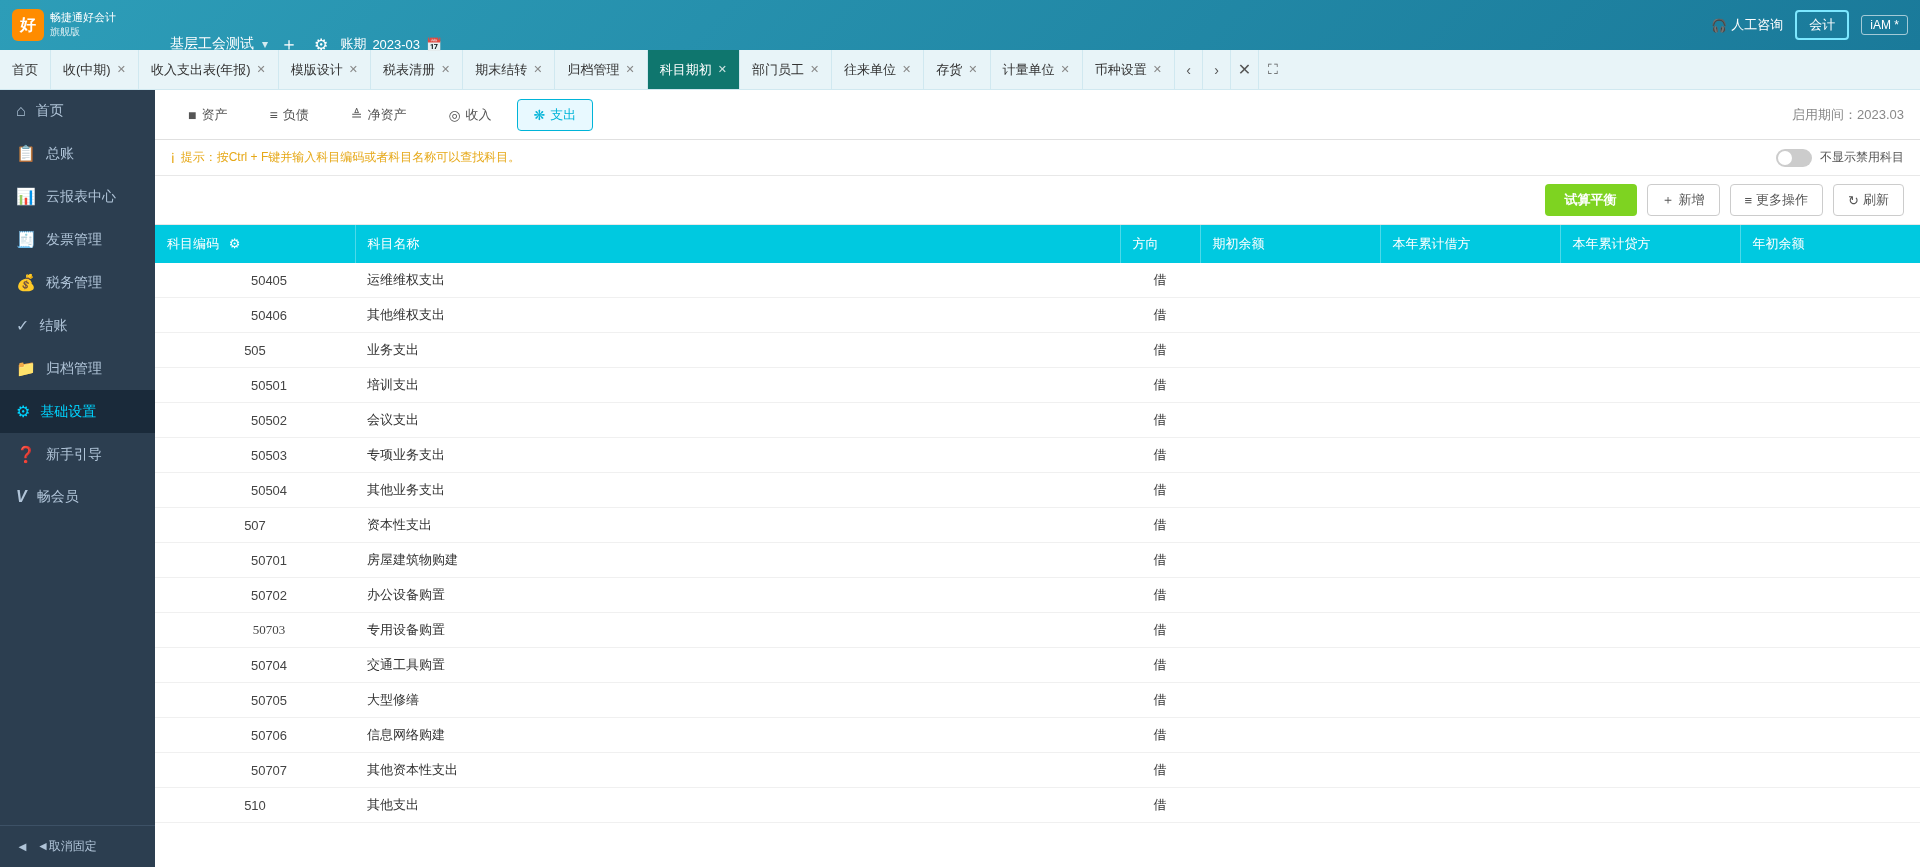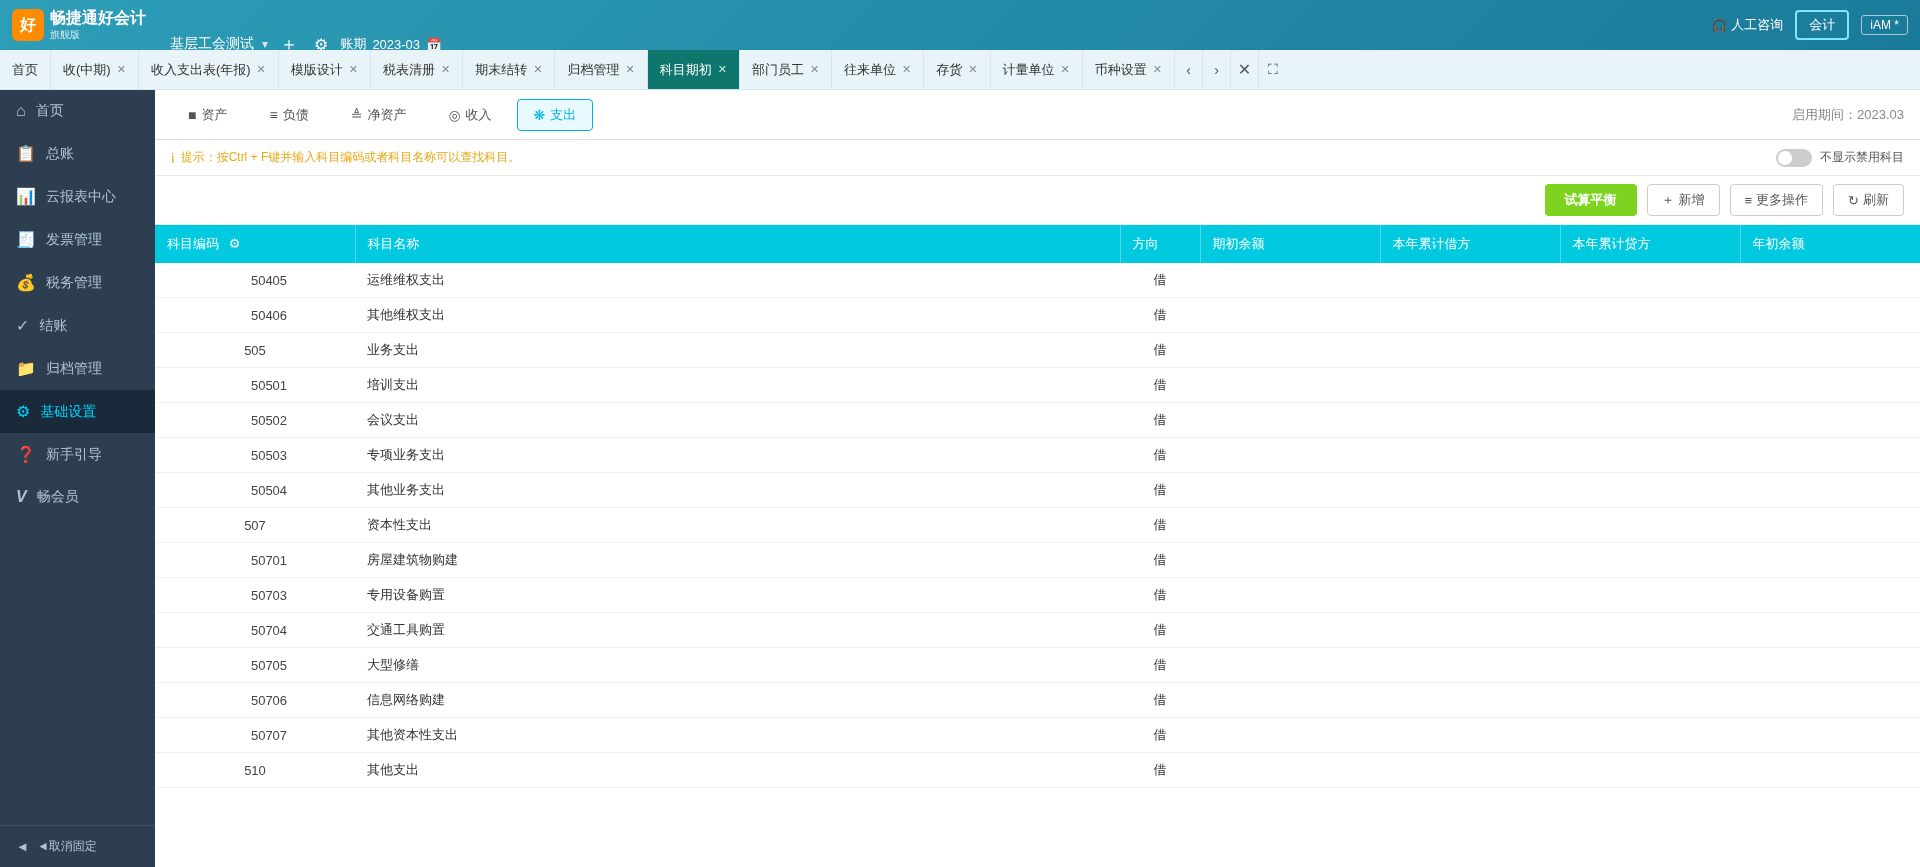--- a/index.html
+++ b/index.html
@@ -20,21 +20,21 @@
       gap: 6px;
       min-width: 148px;
     }
     .logo-icon {
       width: 32px; height: 32px;
       background: #ff8c00;
       border-radius: 6px;
       display: flex; align-items: center; justify-content: center;
       color: white; font-size: 16px; font-weight: bold;
     }
-    .logo-text { color: white; font-size: 16px; font-weight: bold; line-height: 1.2; }
+    .logo-text { color: white; font-size: 11px; font-weight: normal; line-height: 1.2; }
     .logo-sub { color: rgba(255,255,255,0.8); font-size: 10px; }
     .header-company {
       flex: 1;
       display: flex;
       align-items: center;
       gap: 8px;
       color: white;
       font-size: 14px;
       margin-top: 38px;
     }
@@ -620,21 +620,30 @@
             <tr>
               <td class="code-col" style="padding-left: 40px;">50701</td>
               <td class="name-col">房屋建筑物购建</td>
               <td>借</td>
               <td></td>
               <td></td>
               <td></td>
               <td></td>
             </tr>
             <tr>
-              <td class="code-col" style="padding-left: 40px;">50703</td>
+              <td class="code-col" style="padding-left: 40px;">50702</td>
+              <td class="name-col">办公设备购置</td>
+              <td>借</td>
+              <td></td>
+              <td></td>
+              <td></td>
+              <td></td>
+            </tr>
+            <tr>
+              <td class="code-col" style="padding-left: 40px; font-family: Liberation Serif, serif;">50703</td>
               <td class="name-col">专用设备购置</td>
               <td>借</td>
               <td></td>
               <td></td>
               <td></td>
               <td></td>
             </tr>
             <tr>
               <td class="code-col" style="padding-left: 40px;">50704</td>
               <td class="name-col">交通工具购置</td>

